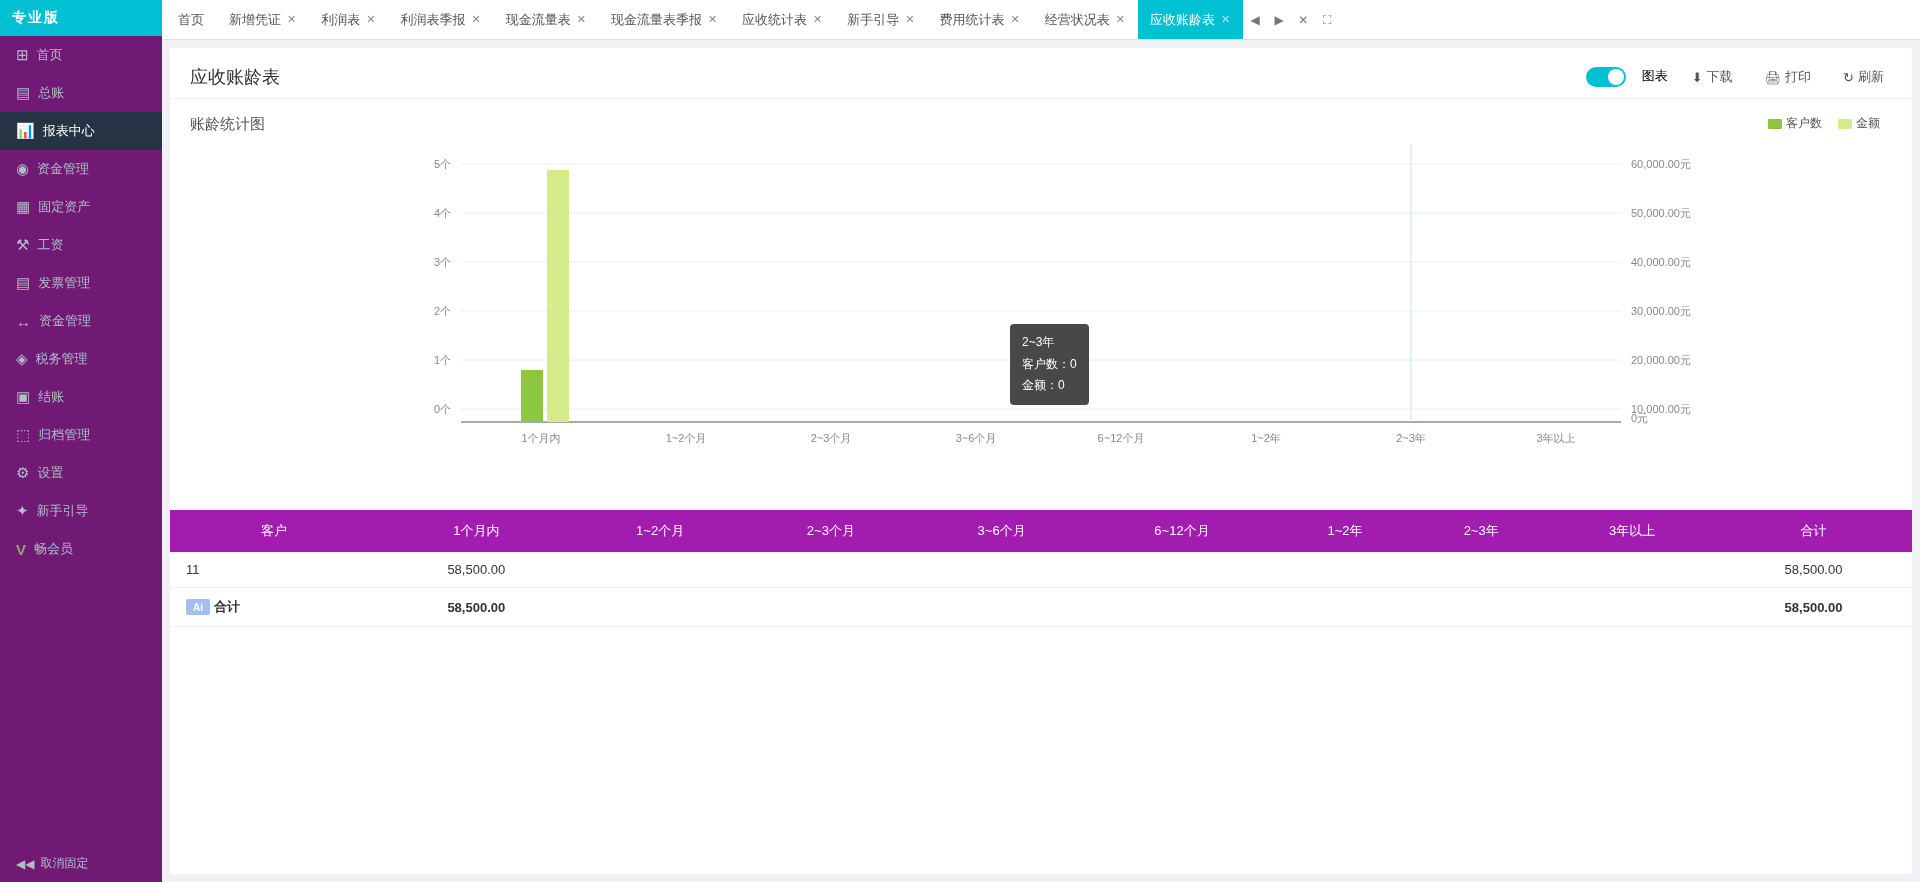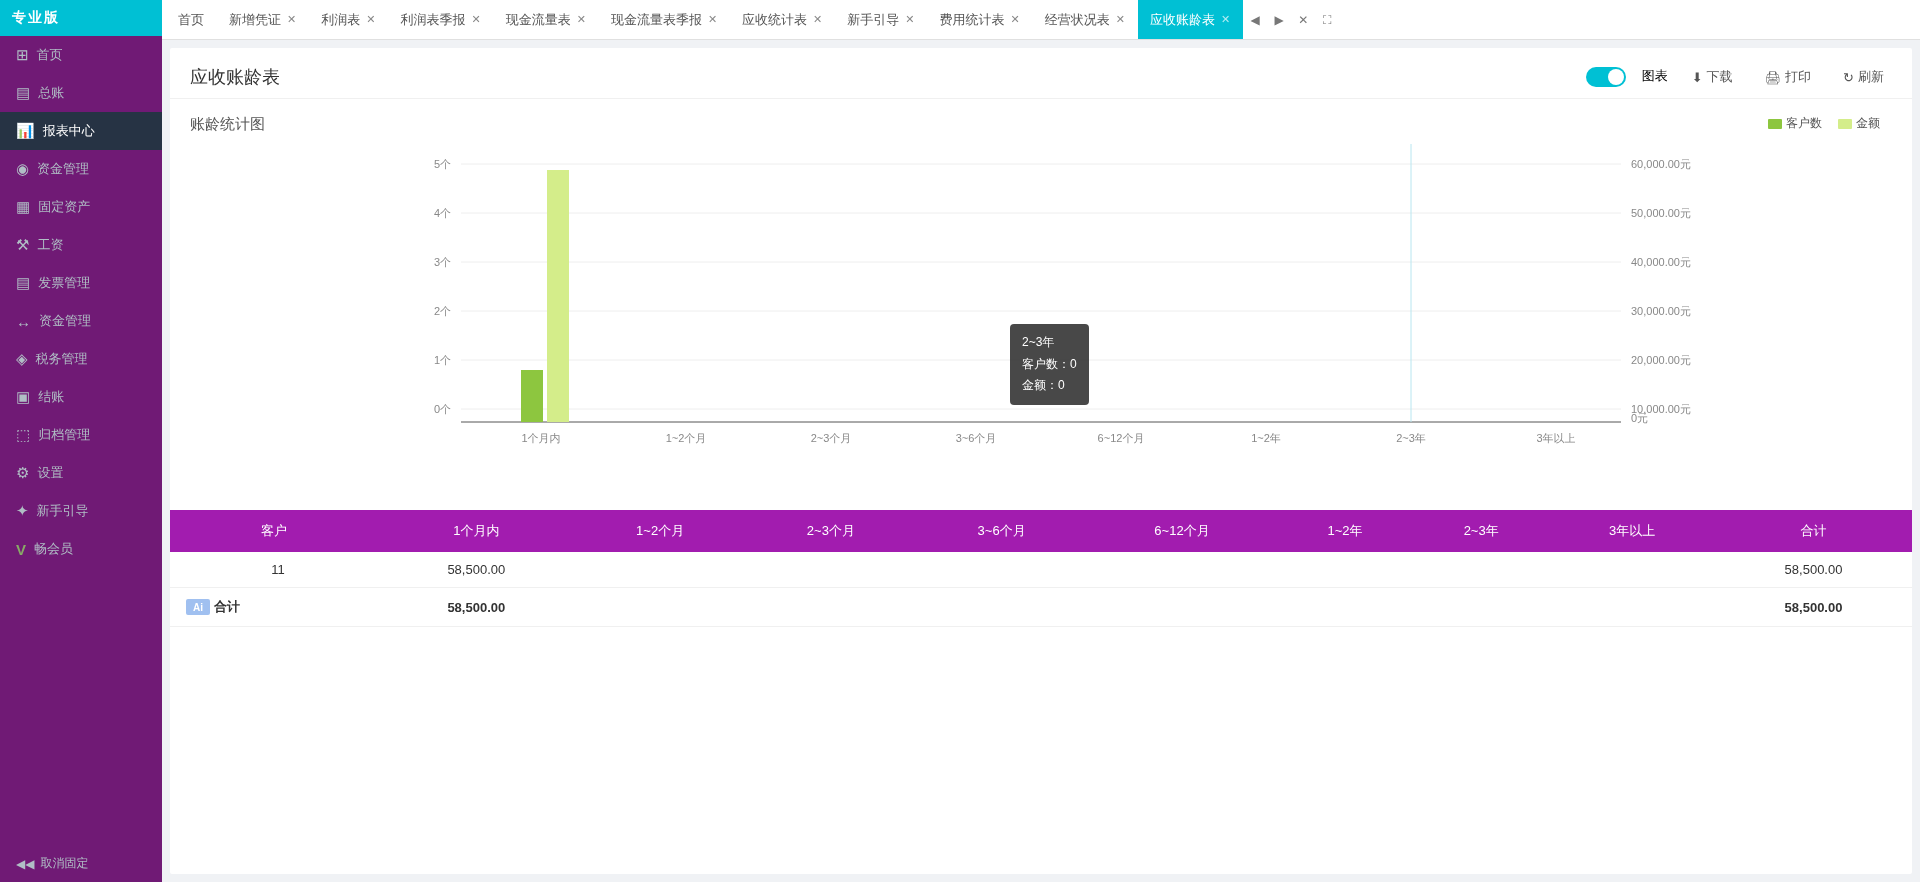--- a/index.html
+++ b/index.html
@@ -236,21 +236,21 @@
       text-align: center;
     }
     .data-table tbody tr {
       border-bottom: 1px solid #f0f0f0;
     }
     .data-table tbody td {
       padding: 10px 8px;
       text-align: center;
       color: #333;
     }
-    .data-table tbody td:first-child { text-align: center; padding-left: 16px; }
+    .data-table tbody td:first-child { text-align: left; padding-left: 16px; }
     .data-table .total-row td {
       font-weight: bold;
     }
     .total-label {
       display: flex;
       align-items: center;
       gap: 4px;
     }
     .total-icon {
       width: 24px;

